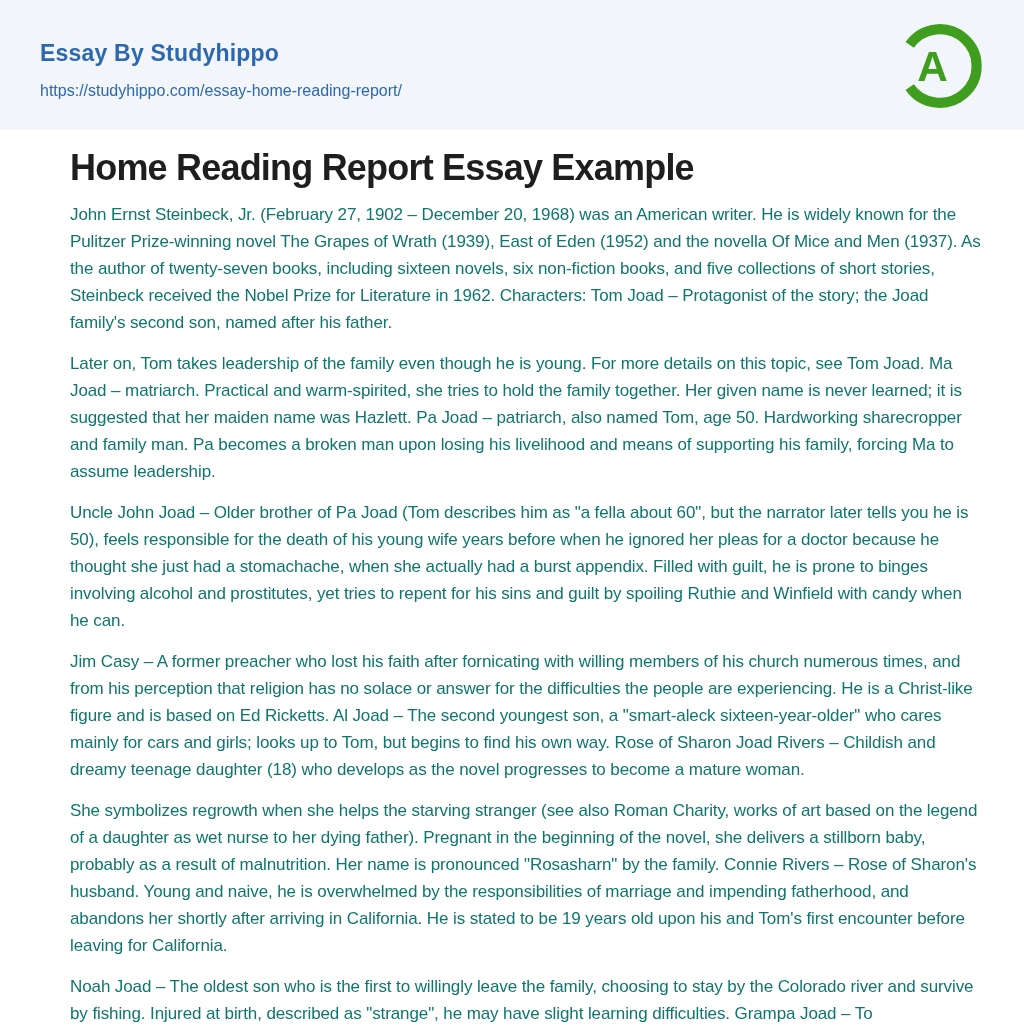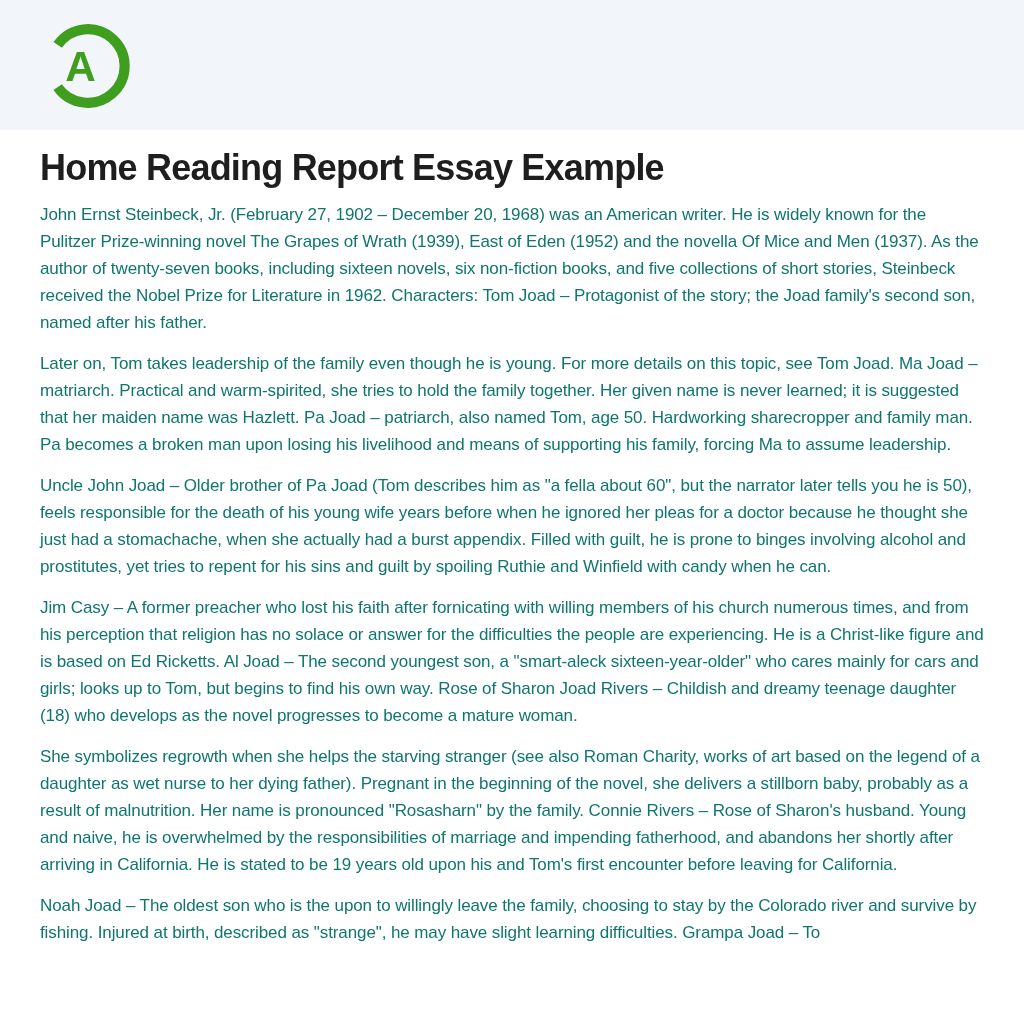--- a/index.html
+++ b/index.html
@@ -32,50 +32,54 @@
   }
   .page-url {
     display: block;
     color: #2d68ae;
     font-size: 16px;
     font-weight: 400;
     text-decoration: none;
     cursor: pointer;
   }
   .logo { width: 92px; height: 92px; margin-top: 2px; }
-  .essay-content { padding: 18px 40px 0 40px; }
+  .essay-content { padding: 18px 40px 0 40px; margin-left: 30px; }
   .essay-title {
     margin: 0 0 13px 0;
     font-size: 36px;
     font-weight: 800;
     letter-spacing: -0.8px;
     color: #1e1e1e;
     line-height: 1.1;
   }
   .essay-paragraph {
     margin: 0 0 14px 0;
     font-size: 17px;
     line-height: 27px;
     color: #0f766e;
     letter-spacing: -0.1px;
   }
 </style>
 </head>
 <body>
 
 <header class="page-header">
+  <div class="header-text">
+    <a class="site-title" href="#">Essay By Studyhippo</a>
+    <a class="page-url" href="#">https://studyhippo.com/essay-home-reading-report/</a>
+  </div>
   <div class="logo">
     <svg viewBox="0 0 100 100" width="92" height="92">
       <path d="M 19.2 27.1 A 40 40 0 1 1 19.2 72.9" fill="none" stroke="#3f9e1d" stroke-width="11" stroke-linecap="butt"></path>
       <text x="44" y="66" text-anchor="middle" font-family="Liberation Sans, sans-serif" font-size="46" font-weight="600" fill="#3f9e1d">A</text>
     </svg>
   </div>
 </header>
 
 <main class="essay-content">
   <h1 class="essay-title">Home Reading Report Essay Example</h1>
   <p class="essay-paragraph">John Ernst Steinbeck, Jr. (February 27, 1902 – December 20, 1968) was an American writer. He is widely known for the Pulitzer Prize-winning novel The Grapes of Wrath (1939), East of Eden (1952) and the novella Of Mice and Men (1937). As the author of twenty-seven books, including sixteen novels, six non-fiction books, and five collections of short stories, Steinbeck received the Nobel Prize for Literature in 1962. Characters: Tom Joad – Protagonist of the story; the Joad family's second son, named after his father.</p>
   <p class="essay-paragraph">Later on, Tom takes leadership of the family even though he is young. For more details on this topic, see Tom Joad. Ma Joad – matriarch. Practical and warm-spirited, she tries to hold the family together. Her given name is never learned; it is suggested that her maiden name was Hazlett. Pa Joad – patriarch, also named Tom, age 50. Hardworking sharecropper and family man. Pa becomes a broken man upon losing his livelihood and means of supporting his family, forcing Ma to assume leadership.</p>
   <p class="essay-paragraph">Uncle John Joad – Older brother of Pa Joad (Tom describes him as "a fella about 60", but the narrator later tells you he is 50), feels responsible for the death of his young wife years before when he ignored her pleas for a doctor because he thought she just had a stomachache, when she actually had a burst appendix. Filled with guilt, he is prone to binges involving alcohol and prostitutes, yet tries to repent for his sins and guilt by spoiling Ruthie and Winfield with candy when he can.</p>
   <p class="essay-paragraph">Jim Casy – A former preacher who lost his faith after fornicating with willing members of his church numerous times, and from his perception that religion has no solace or answer for the difficulties the people are experiencing. He is a Christ-like figure and is based on Ed Ricketts. Al Joad – The second youngest son, a "smart-aleck sixteen-year-older" who cares mainly for cars and girls; looks up to Tom, but begins to find his own way. Rose of Sharon Joad Rivers – Childish and dreamy teenage daughter (18) who develops as the novel progresses to become a mature woman.</p>
   <p class="essay-paragraph">She symbolizes regrowth when she helps the starving stranger (see also Roman Charity, works of art based on the legend of a daughter as wet nurse to her dying father). Pregnant in the beginning of the novel, she delivers a stillborn baby, probably as a result of malnutrition. Her name is pronounced "Rosasharn" by the family. Connie Rivers – Rose of Sharon's husband. Young and naive, he is overwhelmed by the responsibilities of marriage and impending fatherhood, and abandons her shortly after arriving in California. He is stated to be 19 years old upon his and Tom's first encounter before leaving for California.</p>
-  <p class="essay-paragraph">Noah Joad – The oldest son who is the upon to willingly leave the family, choosing to stay by the Colorado river and survive by fishing. Injured at birth, described as "strange", he may have slight learning difficulties. Grampa Joad – To</p>
+  <p class="essay-paragraph">Noah Joad – The oldest son who is the first to willingly leave the family, choosing to stay by the Colorado river and survive by fishing. Injured at birth, described as "strange", he may have slight learning difficulties. Grampa Joad – To</p>
 </main>
 
 </body></html>

